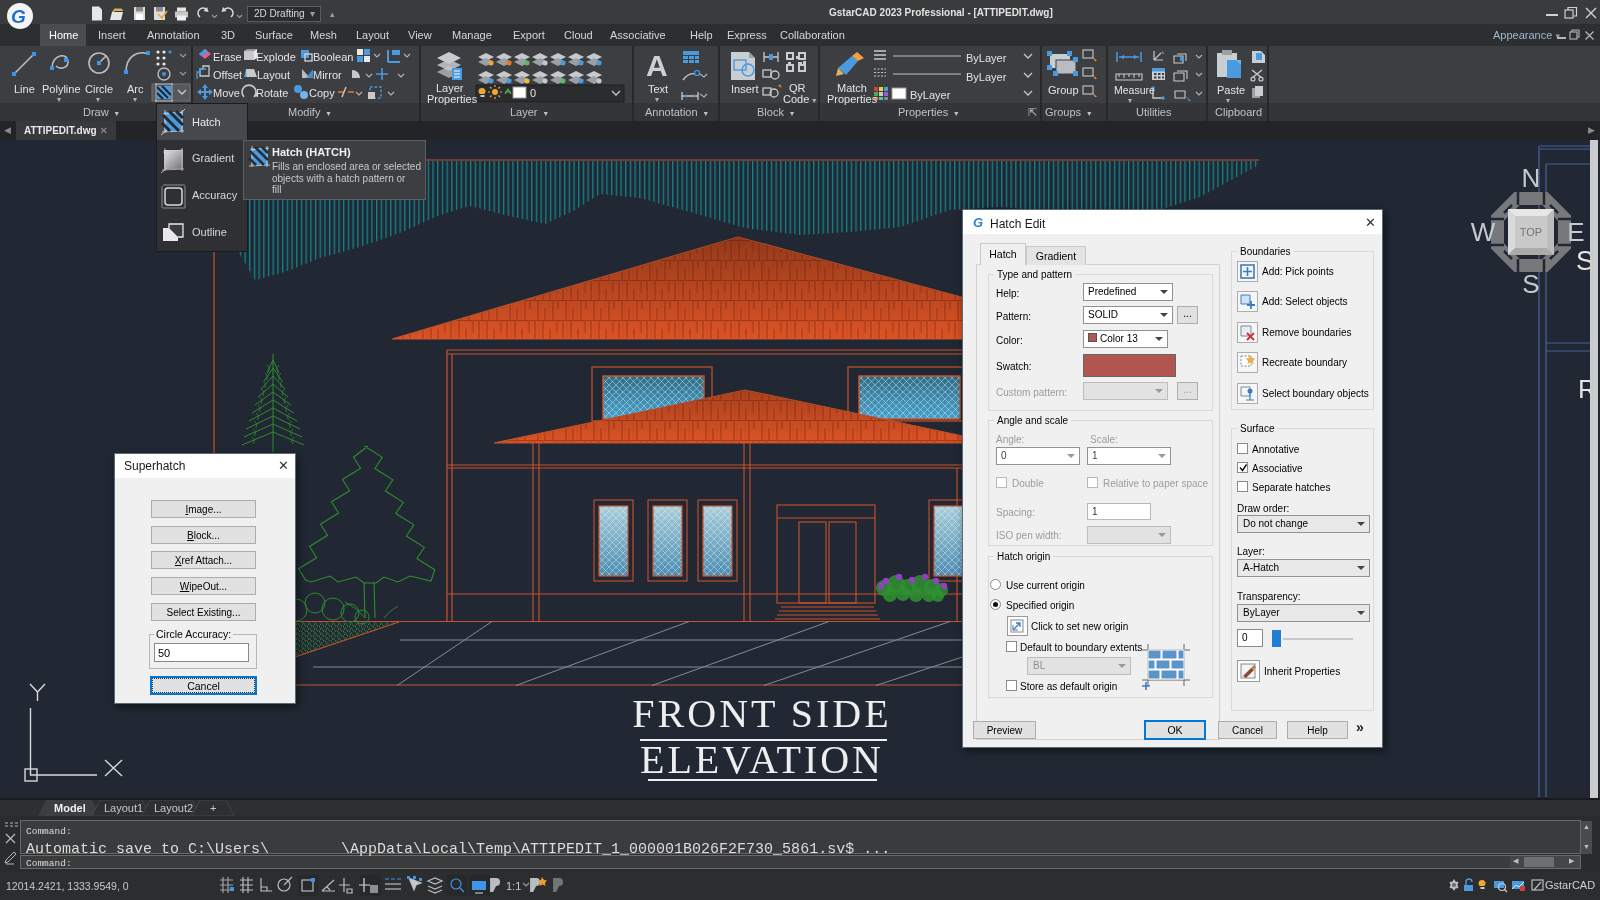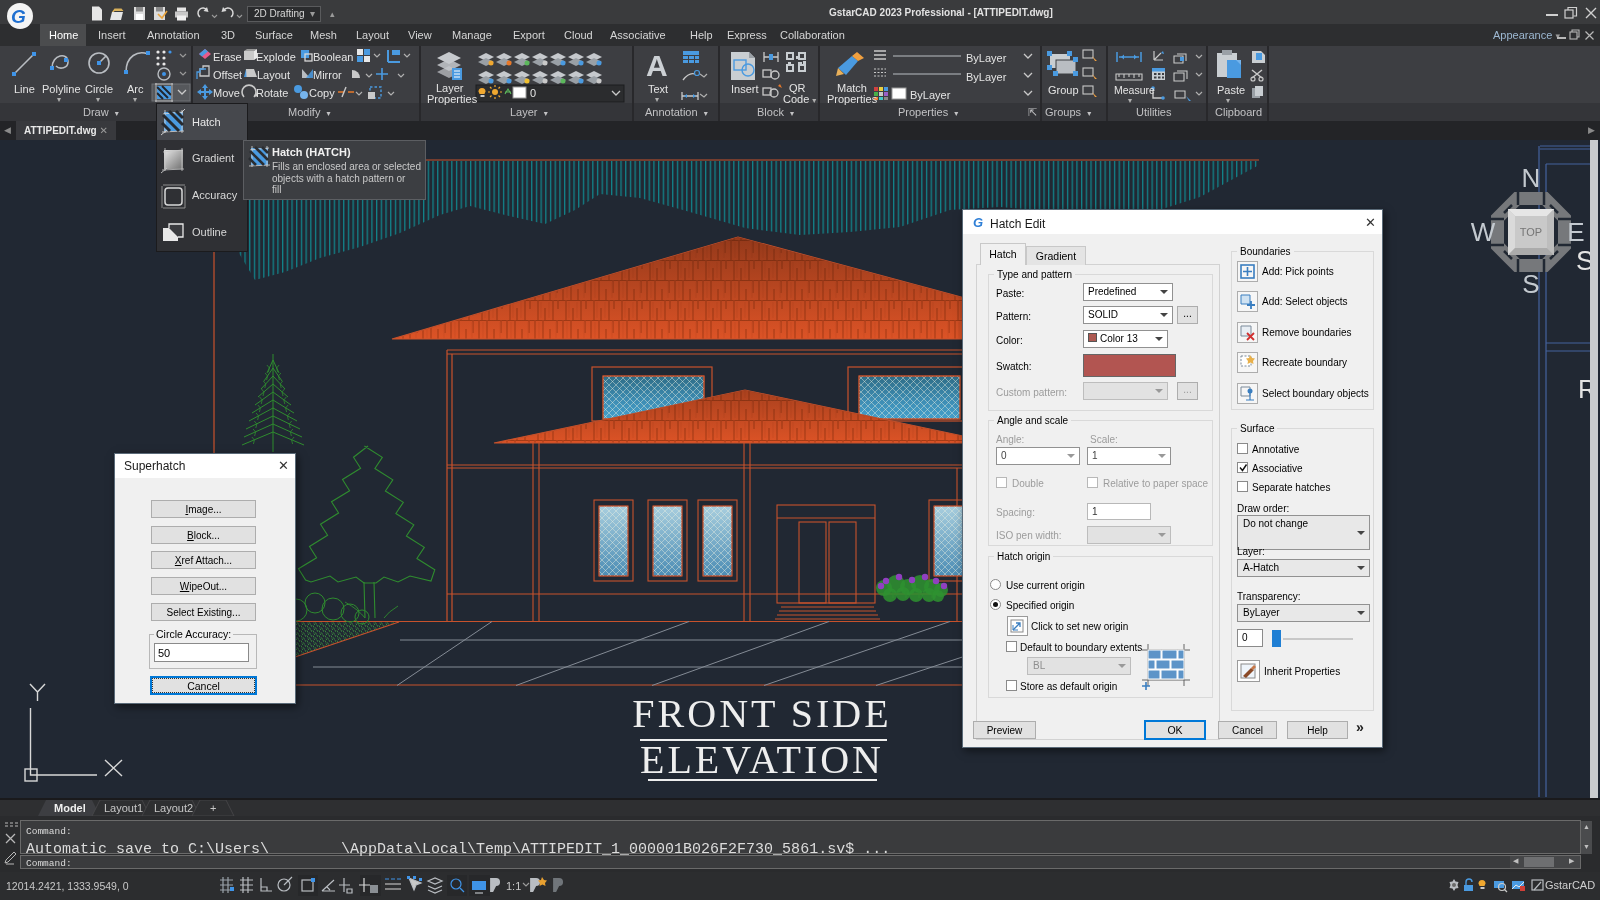--- a/index.html
+++ b/index.html
@@ -843,21 +843,21 @@
   <div class="abs" style="left:973px;top:215px;width:12px;height:13px;z-index:42;font-weight:bold;color:#2f7fd6;font-size:13px;font-style:italic;">G</div>
   <div class="abs" style="left:990px;top:217px;color:#1a1a1a;font-size:12px;z-index:42;">Hatch Edit</div>
   <div class="abs" style="left:1365px;top:215px;color:#333;font-size:13px;z-index:42;">✕</div>
 
   <div class="abs" style="left:976px;top:264px;width:244px;height:476px;border:1px solid #d2d2d2;z-index:41;"></div>
   <div class="abs" style="left:980px;top:243px;width:46px;height:22px;background:#f0f0f0;border:1px solid #c8c8c8;border-bottom:none;z-index:42;text-align:center;font-size:10.5px;color:#000;line-height:21px;">Hatch</div>
   <div class="abs" style="left:1026px;top:246px;width:60px;height:19px;background:#e4e4e4;border:1px solid #c8c8c8;border-bottom:none;z-index:41;text-align:center;font-size:10.5px;color:#000;line-height:18px;">Gradient</div>
 
   <div class="gbox" style="left:988px;top:274px;width:225px;height:137px;z-index:42;"></div>
   <div class="glab" style="left:994px;top:269px;z-index:43;">Type and pattern</div>
-  <div class="lbl" style="left:996px;top:288px;z-index:43;">Paste:</div>
+  <div class="lbl" style="left:996px;top:288px;z-index:43;">Help:</div>
   <div class="combo" style="left:1083px;top:283px;width:90px;height:18px;line-height:16px;padding-left:4px;z-index:43;">Predefined<span class="carr"></span></div>
   <div class="lbl" style="left:996px;top:311px;z-index:43;">Pattern:</div>
   <div class="combo" style="left:1083px;top:306px;width:90px;height:18px;line-height:16px;padding-left:4px;z-index:43;">SOLID<span class="carr"></span></div>
   <div class="btn" style="left:1177px;top:306px;width:21px;height:18px;line-height:14px;z-index:43;">...</div>
   <div class="lbl" style="left:996px;top:335px;z-index:43;">Color:</div>
   <div class="combo" style="left:1083px;top:330px;width:85px;height:18px;line-height:16px;padding-left:4px;z-index:43;"><span style="display:inline-block;width:9px;height:9px;background:#ae5a52;border:1px solid #555;margin-right:3px;"></span>Color 13<span class="carr"></span></div>
   <div class="lbl" style="left:996px;top:361px;z-index:43;">Swatch:</div>
   <div class="abs" style="left:1083px;top:354px;width:93px;height:23px;background:#b25551;border:1px solid #666;z-index:43;"></div>
   <div class="lblg" style="left:996px;top:387px;z-index:43;">Custom pattern:</div>
   <div class="combod" style="left:1083px;top:382px;width:85px;height:18px;z-index:43;">
@@ -959,21 +959,21 @@
   <div class="chk" style="left:1237px;top:443px;z-index:43;"></div>
   <div class="lbl" style="left:1252px;top:444px;z-index:43;">Annotative</div>
   <div class="chk" style="left:1237px;top:462px;z-index:43;"></div>
   <svg class="abs" style="left:1238px;top:462px;z-index:44;" width="11" height="11" viewBox="0 0 11 11">
       <path d="M2,5.5 l2.5,3 4,-6" stroke="#111" stroke-width="1.4" fill="none"></path>
     </svg>
   <div class="lbl" style="left:1252px;top:463px;z-index:43;">Associative</div>
   <div class="chk" style="left:1237px;top:481px;z-index:43;"></div>
   <div class="lbl" style="left:1252px;top:482px;z-index:43;">Separate hatches</div>
   <div class="lbl" style="left:1237px;top:503px;z-index:43;">Draw order:</div>
-  <div class="combo" style="left:1237px;top:515px;width:133px;height:35px;line-height:16px;padding-left:5px;background:#e8e8e8;z-index:43;">Do not change<span class="carr"></span></div>
+  <div class="combo" style="left:1237px;top:515px;width:133px;height:18px;line-height:16px;padding-left:5px;background:#e8e8e8;z-index:43;">Do not change<span class="carr"></span></div>
   <div class="lbl" style="left:1237px;top:546px;z-index:43;">Layer:</div>
   <div class="combo" style="left:1237px;top:559px;width:133px;height:18px;line-height:16px;padding-left:5px;background:#e8e8e8;z-index:43;">A-Hatch<span class="carr"></span></div>
   <div class="lbl" style="left:1237px;top:591px;z-index:43;">Transparency:</div>
   <div class="combo" style="left:1237px;top:604px;width:133px;height:18px;line-height:16px;padding-left:5px;background:#e8e8e8;z-index:43;">ByLayer<span class="carr"></span></div>
   <div class="abs" style="left:1237px;top:629px;width:26px;height:18px;background:#fff;border:1px solid #8a8a8a;font-size:10px;color:#000;padding:2px 0 0 4px;z-index:43;">0</div>
   <div class="abs" style="left:1272px;top:630px;width:9px;height:17px;background:#1f7fd4;z-index:43;"></div>
   <div class="abs" style="left:1283px;top:638px;width:70px;height:2px;background:#c8c8c8;z-index:43;"></div>
   <div class="abs" style="left:1237px;top:660px;width:23px;height:22px;background:#fdfdfd;border:1px solid #9a9a9a;z-index:43;"></div>
   <svg class="abs" style="left:1240px;top:663px;z-index:44;" width="17" height="17" viewBox="0 0 17 17">
     <rect x="1" y="1" width="14" height="14" fill="#eef4fa" stroke="#8a8a8a"></rect>

